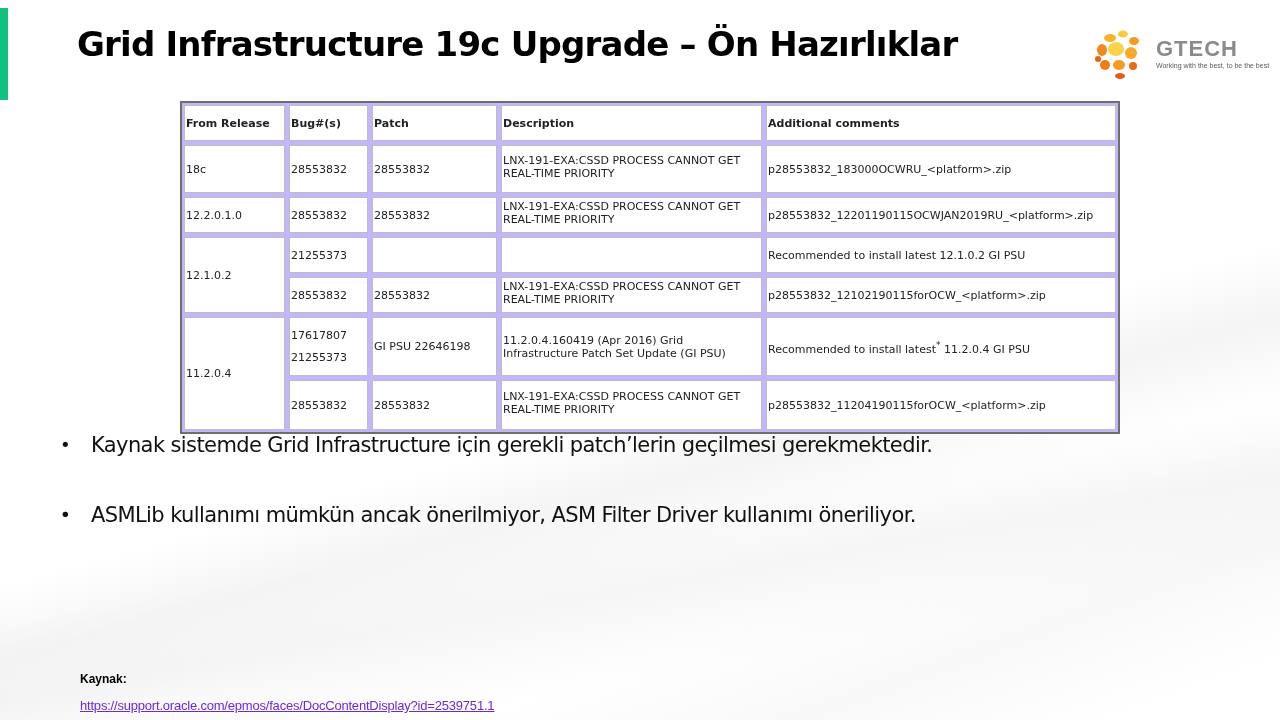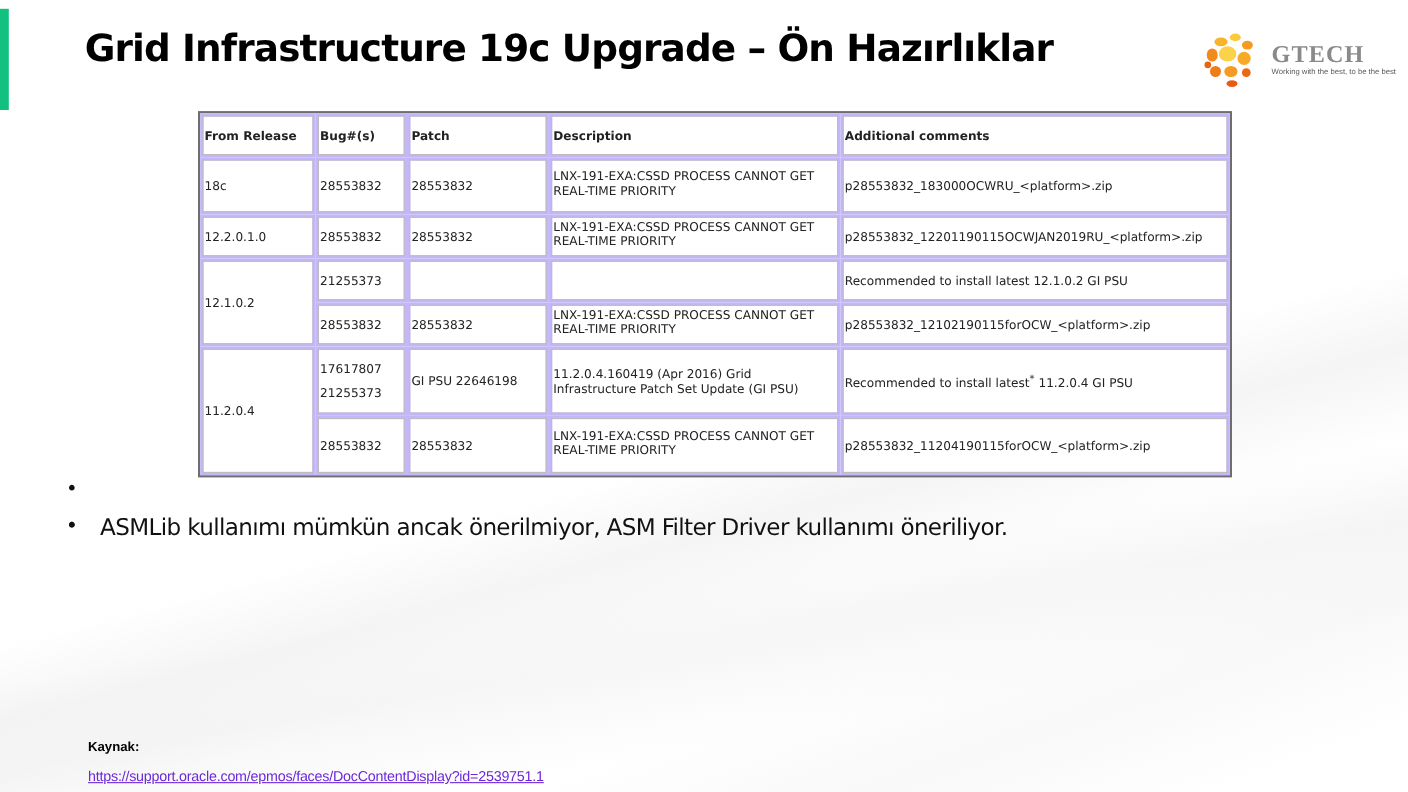--- a/index.html
+++ b/index.html
@@ -21,21 +21,21 @@
     }
     .title {
       position: absolute; left: 33px; top: 24px;
       font-family: "DejaVu Sans", sans-serif;
       font-weight: bold; font-size: 34px; letter-spacing: -0.8px;
       color: #000; white-space: nowrap; margin-left: 44px;
     }
     .logo { position: absolute; left: 1090px; top: 24px; width: 180px; height: 58px; }
     .logo-word {
       position: absolute; left: 66px; top: 12px;
-      font-family: Liberation Serif, serif; font-size: 22px; font-weight: bold;
+      font-family: Liberation Sans, sans-serif; font-size: 22px; font-weight: bold;
       color: #8a8a8a; letter-spacing: 1px;
     }
     .logo-tagline {
       position: absolute; left: 66px; top: 38px;
       font-size: 7px; color: #5a5a5a; white-space: nowrap;
     }
 
     
     .patch-table {
       position: absolute; left: 180px; top: 101px;
@@ -172,20 +172,21 @@
           <span class="desc">LNX-191-EXA:CSSD PROCESS CANNOT GET REAL-TIME PRIORITY</span>
         </td>
       <td><span class="comment-sm">p28553832_11204190115forOCW_&lt;platform&gt;.zip</span></td>
     </tr>
   </tbody>
 </table>
 
 <div class="bullets">
   <div class="bullet">
     <span class="dot">•</span>
+    <span class="sub-line">Kaynak sistemde Grid Infrastructure için gerekli patch’lerin geçilmesi gerekmektedir.</span>
   </div>
   <div class="bullet gap">
     <span class="dot">•</span>
   </div>
   <div class="bullet gap">
     <span class="dot">•</span>
     <span>ASMLib kullanımı mümkün ancak önerilmiyor, ASM Filter Driver kullanımı öneriliyor.</span>
   </div>
 </div>
 

